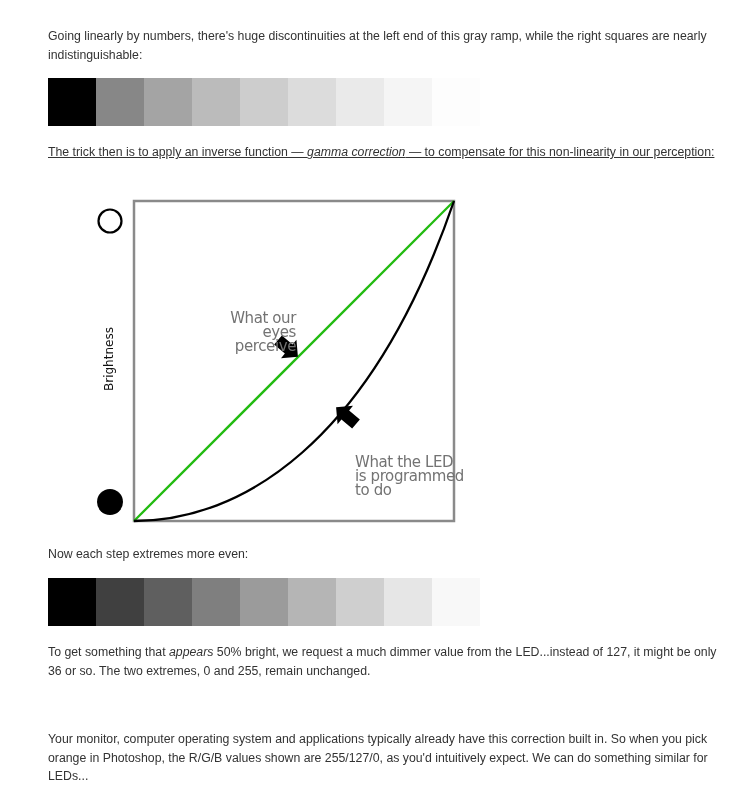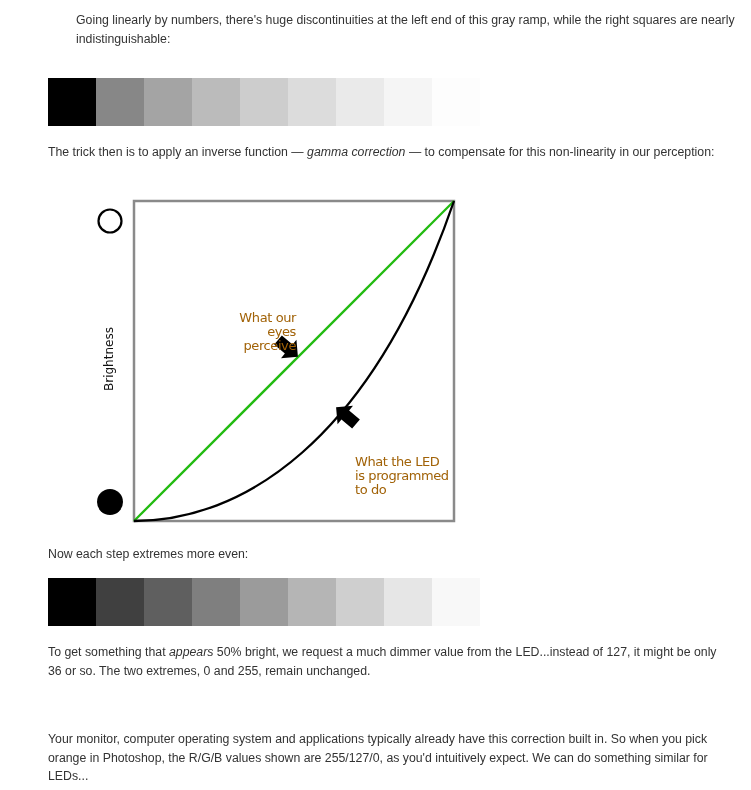--- a/index.html
+++ b/index.html
@@ -3,42 +3,42 @@
 <meta charset="utf-8">
 <style>
   html, body { margin: 0; padding: 0; background: #ffffff; }
   body { width: 751px; height: 790px; position: relative; overflow: hidden;
          font-family: "Liberation Sans", sans-serif; color: #333333; }
   .para { position: absolute; left: 48px; width: 670px; font-size: 12.3px; line-height: 18.5px; margin: 0; }
   .ramp { position: absolute; left: 48px; height: 48px; display: flex; }
   .ramp .sq { width: 48px; height: 48px; }
   .chart { position: absolute; left: 90px; top: 195px; width: 375px; height: 335px; }
   .chart svg { display: block; }
-  .lbl { position: absolute; font-family: "DejaVu Sans", sans-serif; color: #a16207; font-size: 13px; line-height: 14px; letter-spacing: -0.4px; }
+  .lbl { position: absolute; font-family: "DejaVu Sans", sans-serif; color: #737373; font-size: 15px; line-height: 14px; letter-spacing: -0.4px; }
   .ylabel { position: absolute; font-family: "DejaVu Sans", sans-serif; font-size: 12px; color: #111;
             transform: rotate(-90deg); transform-origin: left top; white-space: nowrap; }
 </style>
 </head>
 <body>
 
-<p class="para" style="top:11px;margin-left:28px;">Going linearly by numbers, there's huge discontinuities at the left end of this gray ramp, while the right squares are nearly indistinguishable:</p>
+<p class="para" style="top:27px;">Going linearly by numbers, there's huge discontinuities at the left end of this gray ramp, while the right squares are nearly indistinguishable:</p>
 
 <div class="ramp" style="top:78px;" id="ramp-linear">
     <div class="sq" style="background: rgb(0, 0, 0);"></div>
     <div class="sq" style="background: rgb(135, 135, 135);"></div>
     <div class="sq" style="background: rgb(164, 164, 164);"></div>
     <div class="sq" style="background: rgb(187, 187, 187);"></div>
     <div class="sq" style="background: rgb(205, 205, 205);"></div>
     <div class="sq" style="background: rgb(220, 220, 220);"></div>
     <div class="sq" style="background: rgb(234, 234, 234);"></div>
     <div class="sq" style="background: rgb(245, 245, 245);"></div>
     <div class="sq" style="background: rgb(253, 253, 253);"></div>
   </div>
 
-<p class="para" style="top:143px;"><span>The trick then is to apply an inverse function — </span><em>gamma correction</em><span> — to compensate for this non-linearity in our perception:</span></p>
+<p class="para" style="top:143px;text-decoration:underline;"><span>The trick then is to apply an inverse function — </span><em>gamma correction</em><span> — to compensate for this non-linearity in our perception:</span></p>
 
 <div class="chart">
   <svg width="375" height="335" viewBox="0 0 375 335">
     <circle cx="20" cy="26" r="11.5" fill="none" stroke="#000" stroke-width="2.2"></circle>
     <circle cx="20" cy="307" r="13" fill="#000"></circle>
     <rect x="44" y="6" width="320" height="320" fill="none" stroke="#8a8a8a" stroke-width="2.5"></rect>
     <line x1="44" y1="326" x2="364" y2="6" stroke="#22bb11" stroke-width="2.3"></line>
     <path d="M44,326 C150,326 280,250 364,6" fill="none" stroke="#000" stroke-width="2.3"></path>
     <polygon points="0,-6 14,-6 14,-12 26,0 14,12 14,6 0,6" fill="#000" transform="translate(188,145) rotate(40)"></polygon>
     <polygon points="0,-6 14,-6 14,-12 26,0 14,12 14,6 0,6" fill="#000" transform="translate(266,229) rotate(-140)"></polygon>

